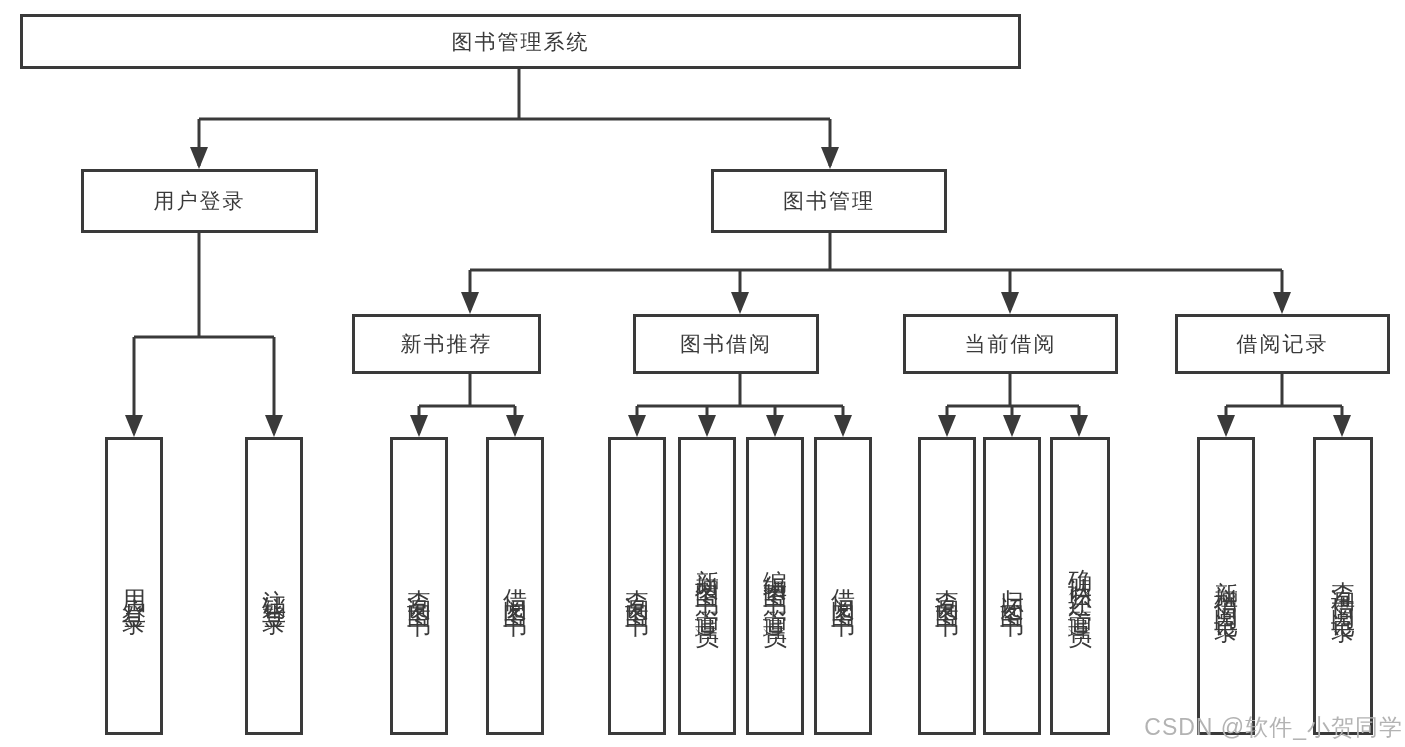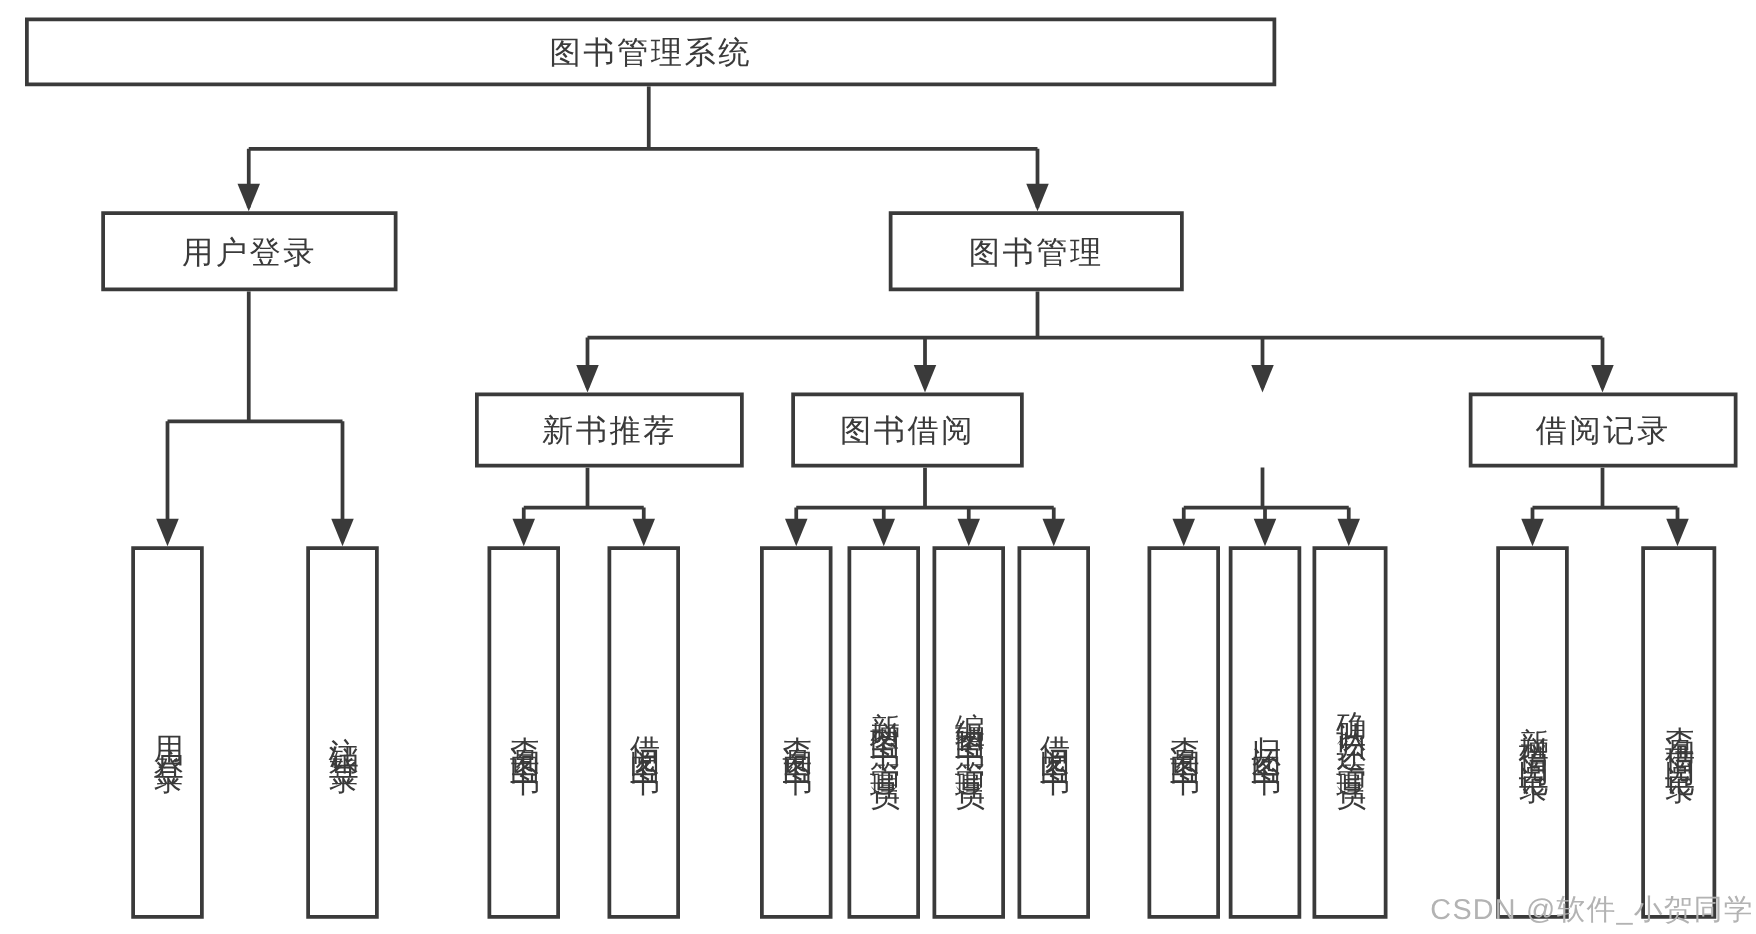--- a/index.html
+++ b/index.html
@@ -34,21 +34,21 @@
   .box {
     position: absolute;
     box-sizing: border-box;
     border: 3px solid var(--line, #3a3a3a);
     background: #ffffff;
     display: flex;
     align-items: center;
     justify-content: center;
   }
   .hbox span {
-    font-size: 25px;
+    font-size: 21px;
     letter-spacing: 2px;
     color: var(--text, #3a3a3a);
     white-space: nowrap;
   }
   .leaf .vtext {
     writing-mode: vertical-rl;
     text-orientation: mixed;
     font-size: 24px;
     letter-spacing: 8px;
     color: var(--text, #3a3a3a);
@@ -129,26 +129,29 @@
     <span>图书管理系统</span>
   </div>
 
   <div class="box hbox" style="left:81px; top:169px; width:237px; height:64px">
     <span>用户登录</span>
   </div>
   <div class="box hbox" style="left:711px; top:169px; width:236px; height:64px">
     <span>图书管理</span>
   </div>
 
-  <div class="box hbox" style="left:380px; top:314px; width:215px; height:60px">
+  <div class="box hbox" style="left:352px; top:314px; width:189px; height:60px">
     <span>新书推荐</span>
   </div>
   <div class="box hbox" style="left:633px; top:314px; width:186px; height:60px">
     <span>图书借阅</span>
   </div>
+  <div class="box hbox" style="left:903px; top:314px; width:215px; height:60px">
+    <span>当前借阅</span>
+  </div>
   <div class="box hbox" style="left:1175px; top:314px; width:215px; height:60px">
     <span>借阅记录</span>
   </div>
 
   <div class="box leaf" style="left:105px; top:437px; width:58px; height:298px">
     <span class="vtext">用户登录</span>
   </div>
   <div class="box leaf" style="left:245px; top:437px; width:58px; height:298px">
     <span class="vtext">注销登录</span>
   </div>

